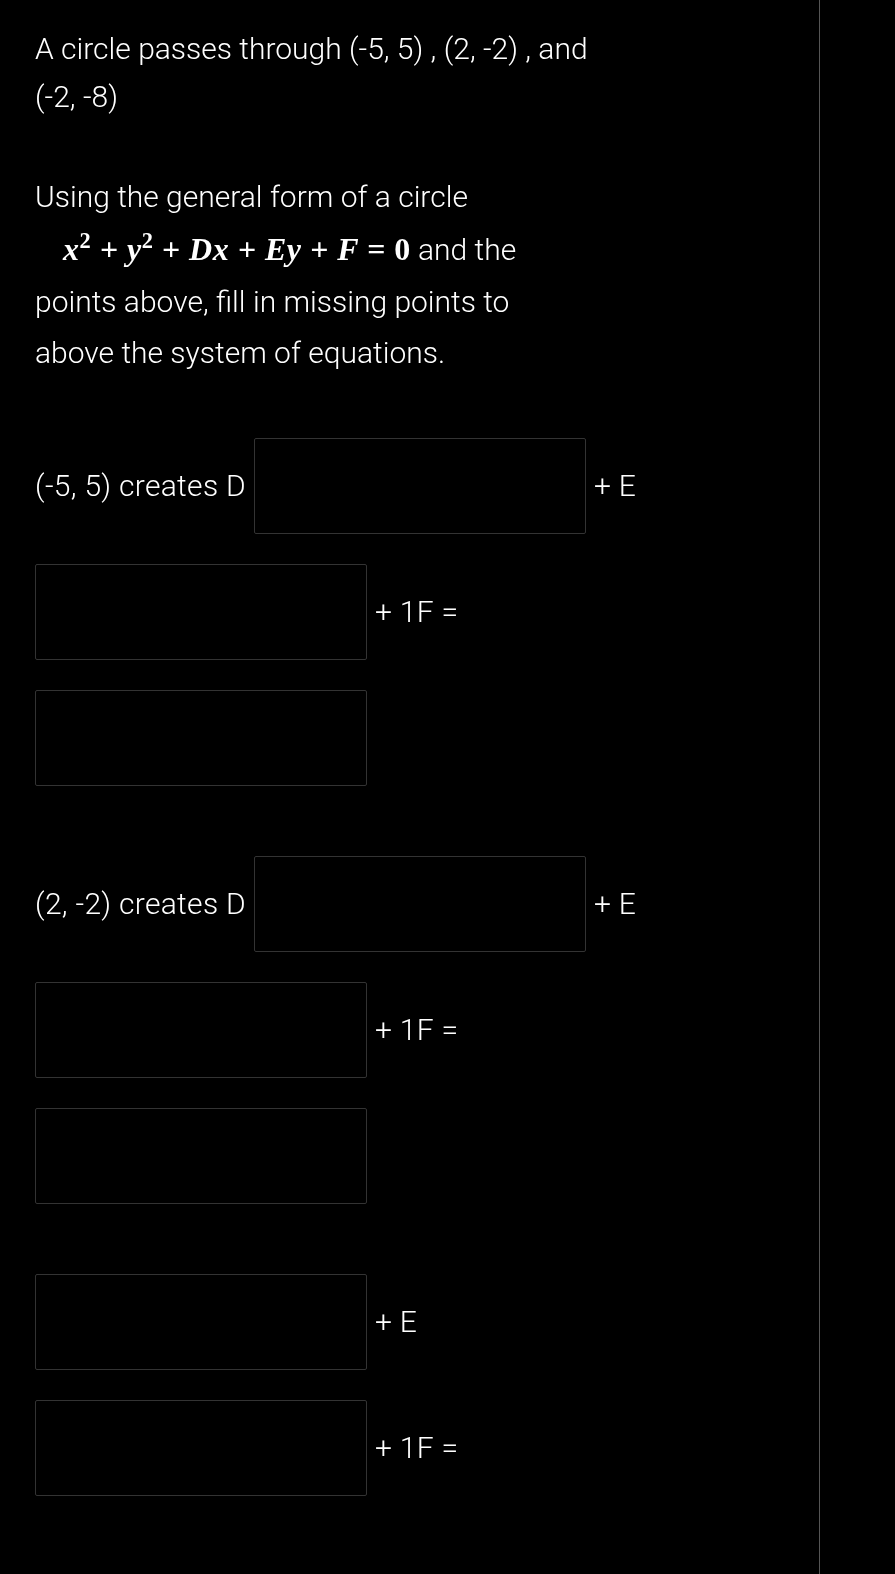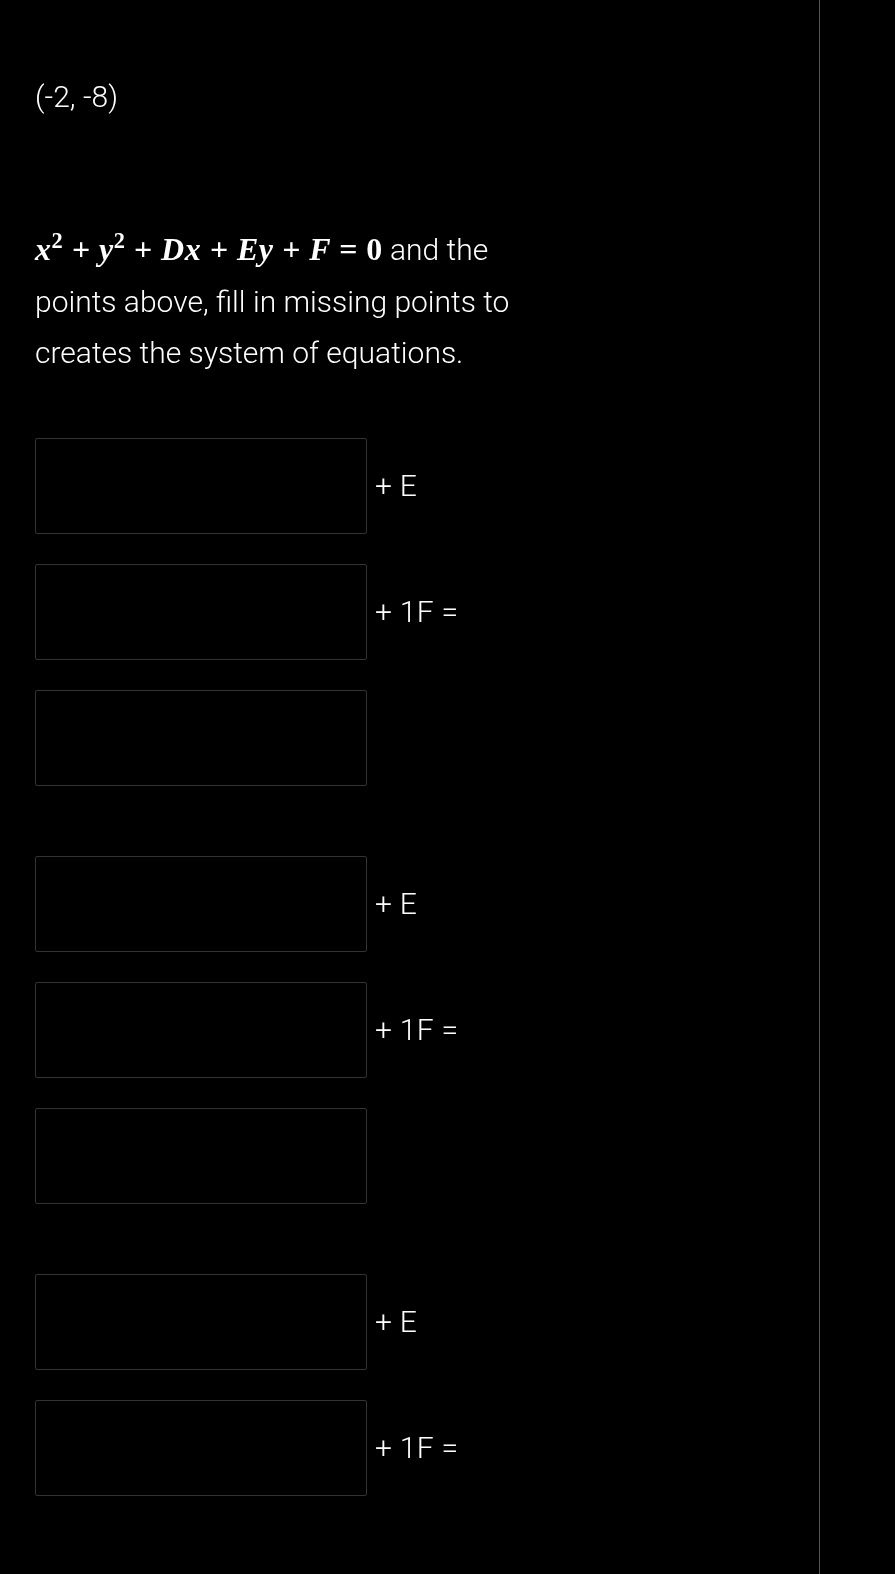--- a/index.html
+++ b/index.html
@@ -36,20 +36,21 @@
   .instruction {
     line-height: 1.7;
     margin-bottom: 60px;
   }
   .math-eq {
     font-family: "Times New Roman", Times, serif;
     font-style: italic;
     font-weight: bold;
     font-size: 32px;
     letter-spacing: 0.5px;
+    margin-left: 28px;
   }
   .math-eq .sup {
     font-size: 0.7em;
     vertical-align: super;
     font-style: normal;
   }
   .math-eq .num {
     font-style: normal;
   }
   .group {
@@ -83,47 +84,49 @@
   }
 </style>
 </head>
 <body>
 
 <div class="right-border"></div>
 
 <div class="content">
 
   <div class="intro">
-    <br>
+    <span>A circle passes through (-5, 5) , (2, -2) , and</span><br>
     <span>(-2, -8)</span>
   </div>
 
   <div class="instruction">
-    <br>
+    <span>Using the general form of a circle</span><br>
     <span class="math-eq"><span>x</span><span class="sup">2</span> + <span>y</span><span class="sup">2</span> + <span>Dx</span> + <span>Ey</span> + <span>F</span> = <span class="num">0</span></span><span> and the</span><br>
     <span>points above, fill in missing points to</span><br>
-    <span>creates the system of equations.</span>
+    <span>above the system of equations.</span>
   </div>
 
   <div class="group">
     <div class="row">
+      <span class="label-text">(-5, 5) creates D</span>
       <span class="input-box input-med"></span>
       <span class="label-text"> + E</span>
     </div>
     <div class="row">
       <span class="input-box input-sm"></span>
       <span class="label-text"> + 1F =</span>
     </div>
     <div class="row">
       <span class="input-box input-sm"></span>
     </div>
   </div>
 
   <div class="group">
     <div class="row">
+      <span class="label-text">(2, -2) creates D</span>
       <span class="input-box input-med"></span>
       <span class="label-text"> + E</span>
     </div>
     <div class="row">
       <span class="input-box input-sm"></span>
       <span class="label-text"> + 1F =</span>
     </div>
     <div class="row">
       <span class="input-box input-sm"></span>
     </div>

